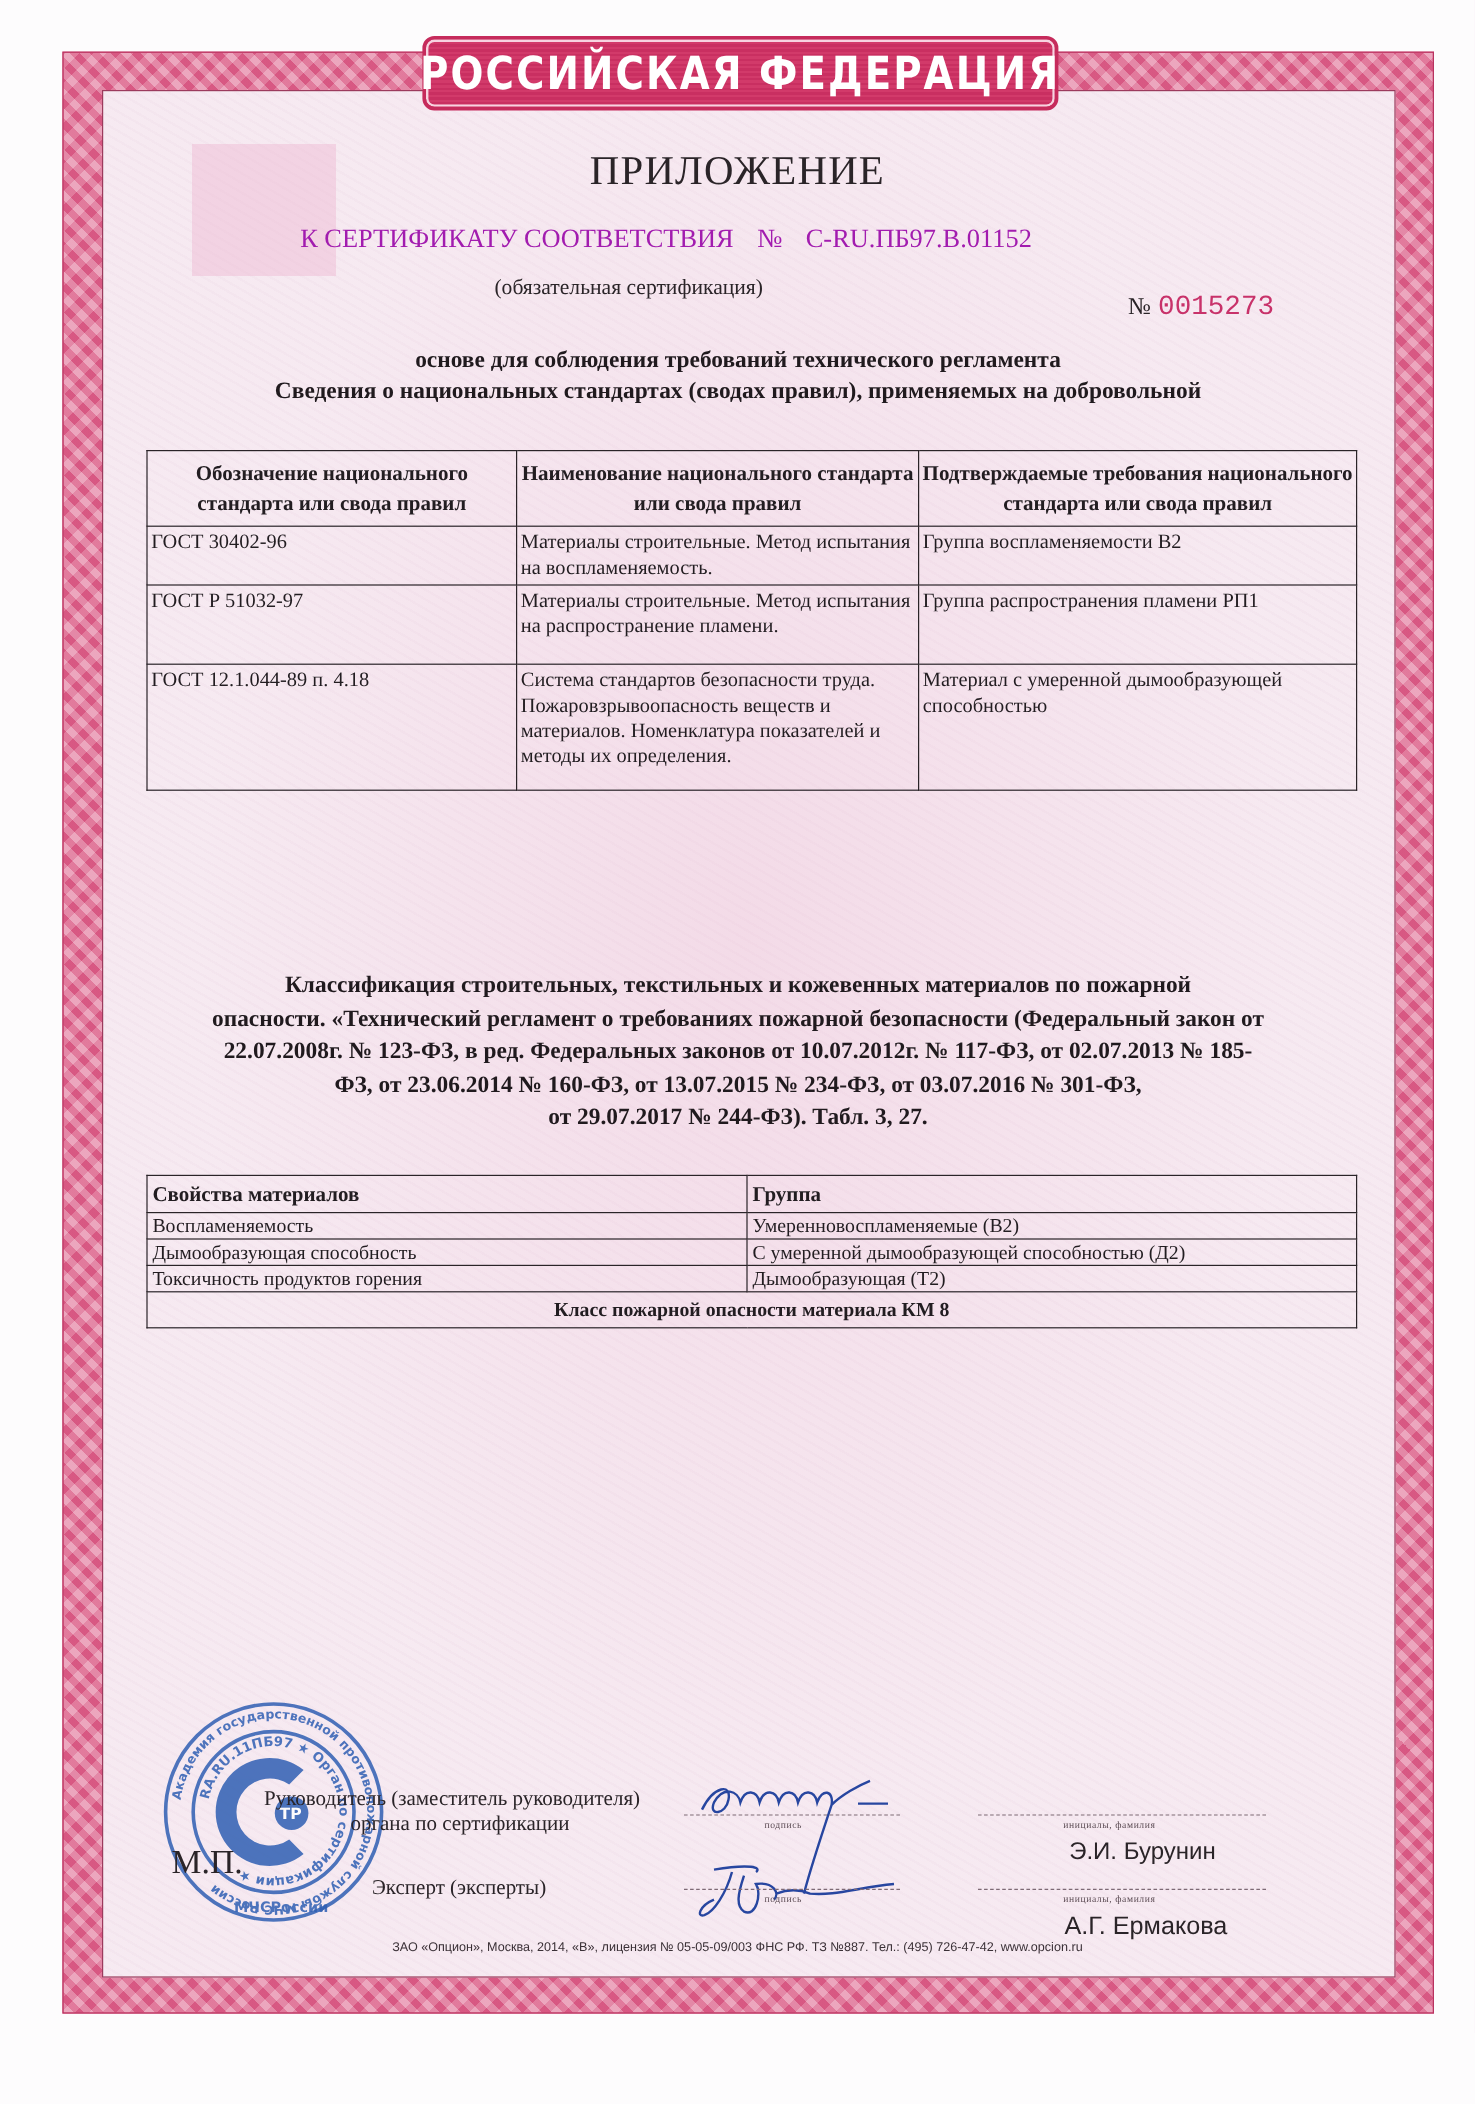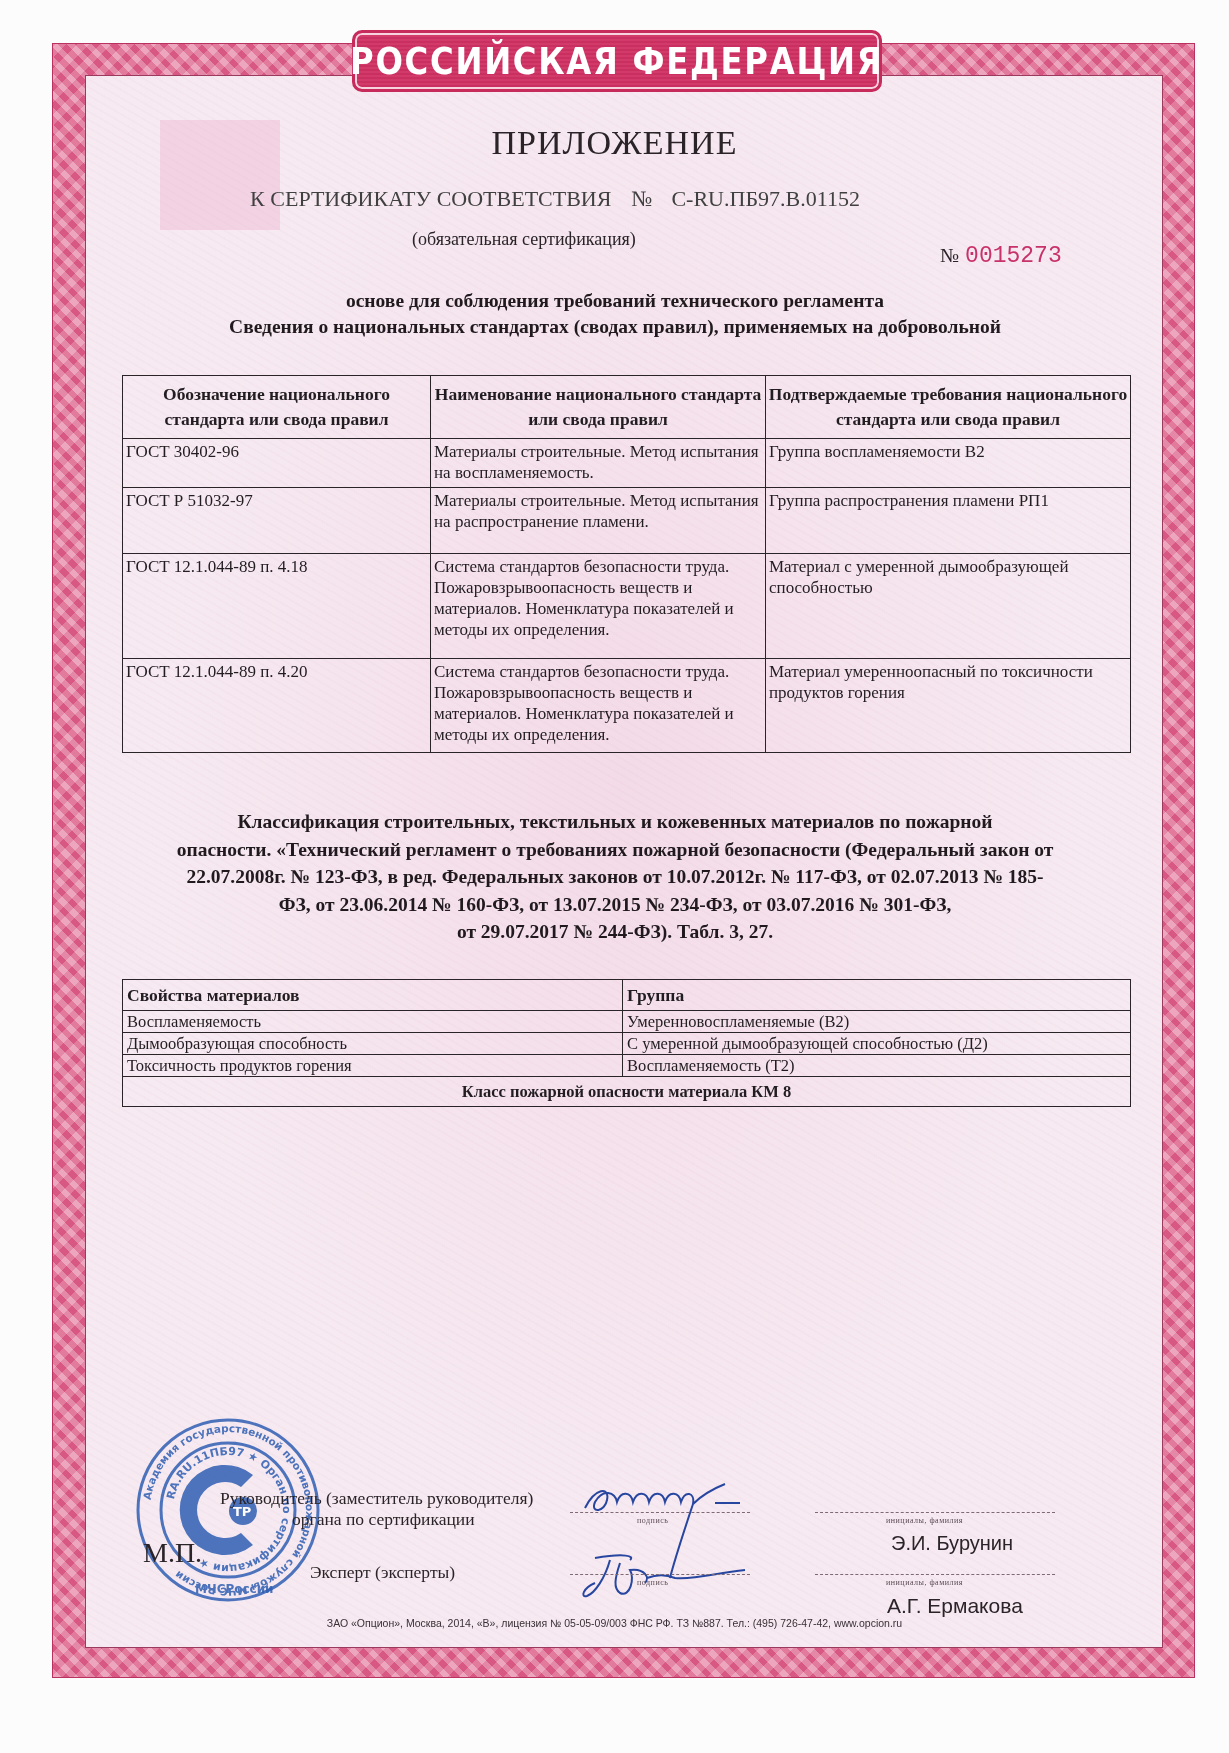--- a/index.html
+++ b/index.html
@@ -43,21 +43,21 @@
     color: #fff; font-family: "DejaVu Sans", sans-serif; font-weight: bold;
     font-size: 38px; letter-spacing: 2px; transform: scaleX(0.85);
     white-space: nowrap;
   }
   .title {
     position: absolute; left: 0; width: 1229px; top: 124px; text-align: center;
     font-size: 34px; letter-spacing: 1px; color: #2a2428;
   }
   .subtitle {
     position: absolute; left: 0; width: 1110px; top: 186px; text-align: center;
-    font-size: 22px; color: #404040;
+    font-size: 22px; color: #a21caf;
   }
   .subtitle .cert-no { margin-left: 14px; }
   .mandatory {
     position: absolute; left: 412px; top: 229px; font-size: 18px; color: #2a2428;
   }
   .serial {
     position: absolute; left: 940px; top: 243px; font-size: 20px; color: #2a2428;
   }
   .serial .num {
     font-family: "Liberation Mono", "DejaVu Sans Mono", monospace;
@@ -160,25 +160,20 @@
     <tr style="height:66px;">
       <td>ГОСТ Р 51032-97</td>
       <td>Материалы строительные. Метод испытания на распространение пламени.</td>
       <td>Группа распространения пламени РП1</td>
     </tr>
     <tr style="height:105px;">
       <td>ГОСТ 12.1.044-89 п. 4.18</td>
       <td>Система стандартов безопасности труда. Пожаровзрывоопасность веществ и материалов. Номенклатура показателей и методы их определения.</td>
       <td>Материал с умеренной дымообразующей способностью</td>
     </tr>
-    <tr style="height:94px;">
-      <td>ГОСТ 12.1.044-89 п. 4.20</td>
-      <td>Система стандартов безопасности труда. Пожаровзрывоопасность веществ и материалов. Номенклатура показателей и методы их определения.</td>
-      <td>Материал умеренноопасный по токсичности продуктов горения</td>
-    </tr>
   </tbody>
 </table>
 
 <div class="heading" style="top:808px; line-height:27.5px;">
   <div>Классификация строительных, текстильных и кожевенных материалов по пожарной</div>
   <div>опасности. «Технический регламент о требованиях пожарной безопасности (Федеральный закон от</div>
   <div>22.07.2008г. № 123-ФЗ, в ред. Федеральных законов от 10.07.2012г. № 117-ФЗ, от 02.07.2013 № 185-</div>
   <div>ФЗ, от 23.06.2014 № 160-ФЗ, от 13.07.2015 № 234-ФЗ, от 03.07.2016 № 301-ФЗ,</div>
   <div>от 29.07.2017 № 244-ФЗ).  Табл. 3, 27.</div>
 </div>
@@ -198,21 +193,21 @@
     <tr>
       <td>Воспламеняемость</td>
       <td>Умеренновоспламеняемые (В2)</td>
     </tr>
     <tr>
       <td>Дымообразующая способность</td>
       <td>С умеренной дымообразующей способностью (Д2)</td>
     </tr>
     <tr>
       <td>Токсичность продуктов горения</td>
-      <td>Воспламеняемость (Т2)</td>
+      <td>Дымообразующая (Т2)</td>
     </tr>
     <tr>
       <td class="class-row" colspan="2">Класс пожарной опасности материала КМ 8</td>
     </tr>
   </tbody>
 </table>
 
 <svg class="stamp" viewBox="0 0 190 190">
   <defs>
     <path id="outerArc" d="M95,95 m-78,0 a78,78 0 1,1 156,0 a78,78 0 1,1 -156,0"></path>

